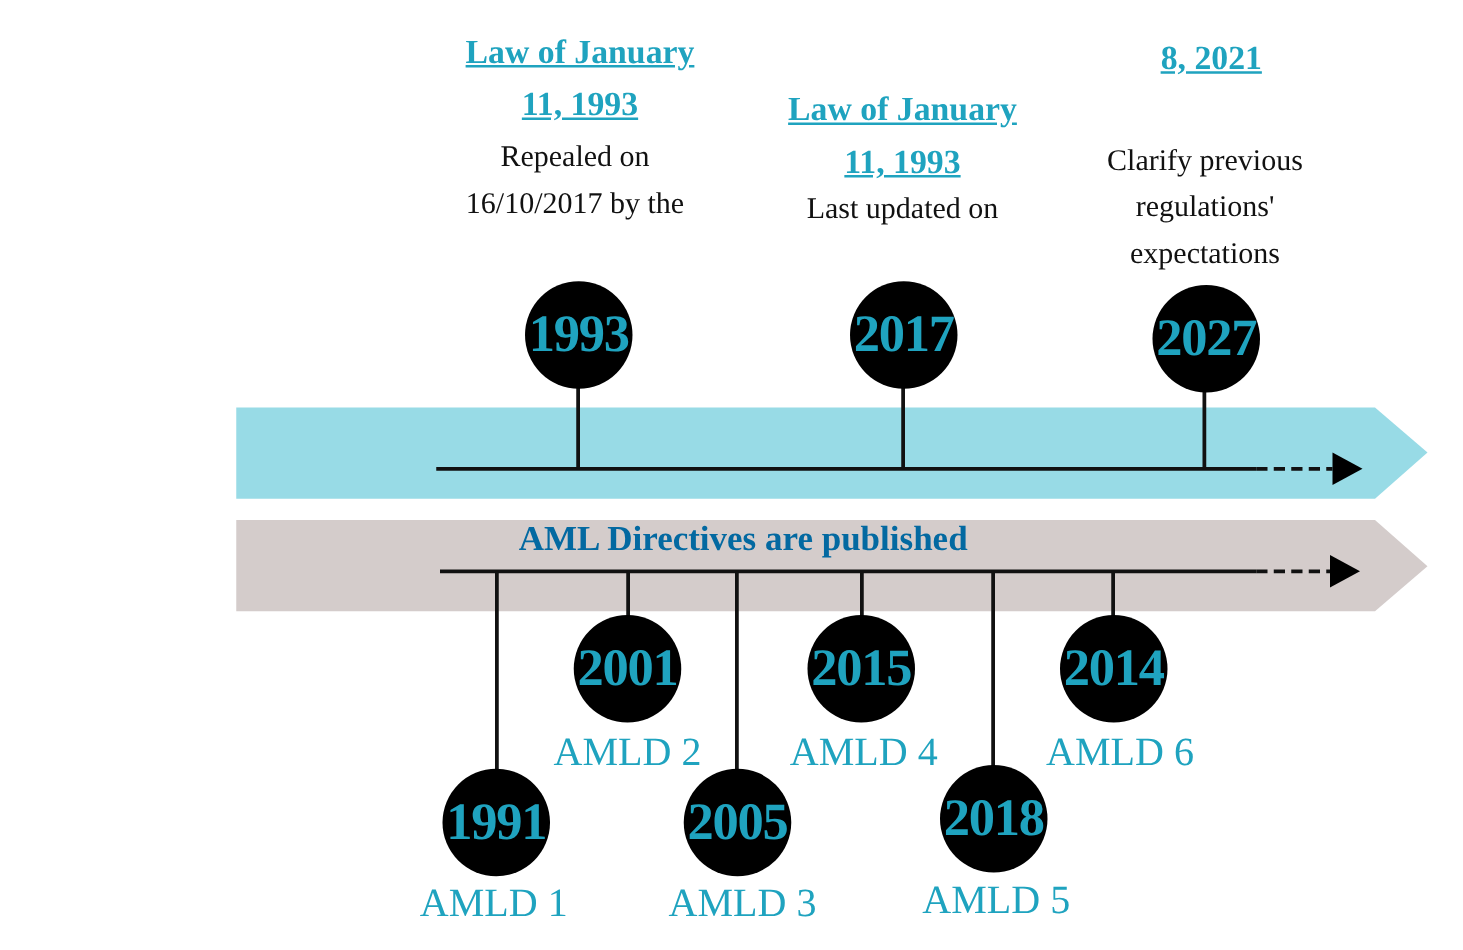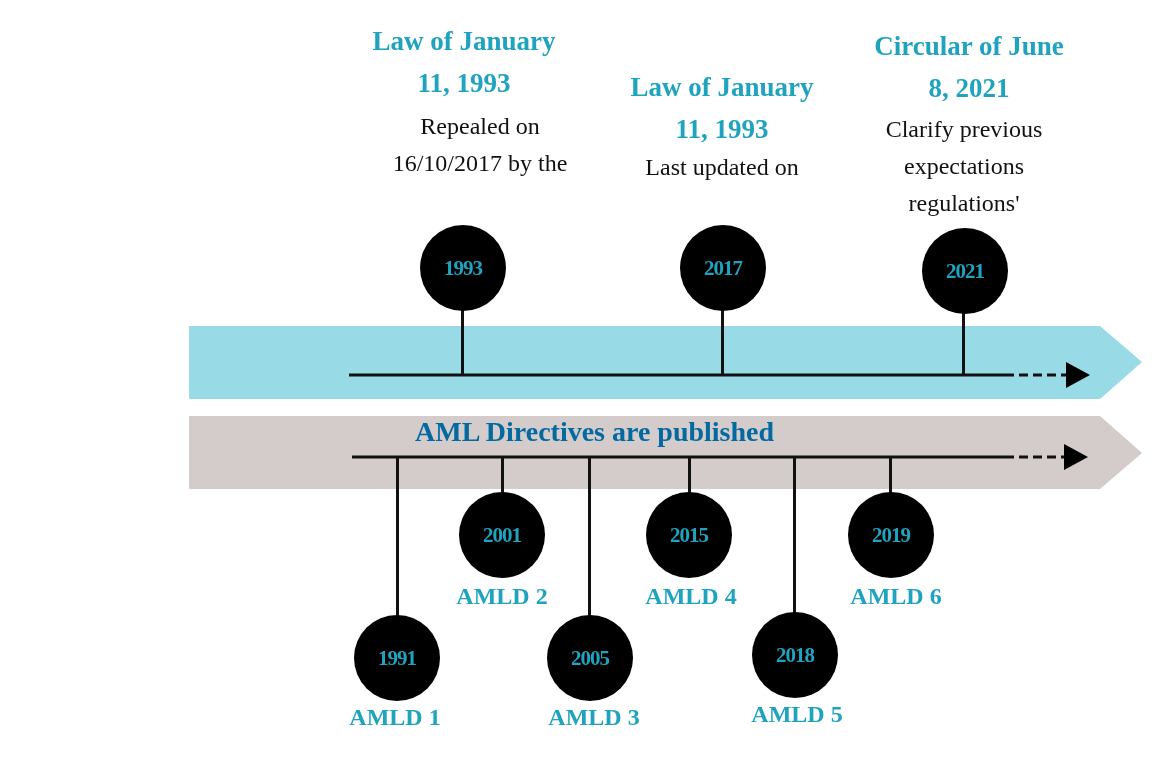--- a/index.html
+++ b/index.html
@@ -1,28 +1,28 @@
 <!DOCTYPE html>
 <html><head>
 <meta charset="utf-8">
 <style>
   html, body { margin:0; padding:0; background:#ffffff; }
   body { width:1170px; height:760px; position:relative; overflow:hidden;
          font-family:"Liberation Serif","DejaVu Serif",serif; }
   .abs { position:absolute; }
   .title { position:absolute; color:#1fa3bf; font-weight:bold; font-size:27px;
-           text-align:center; line-height:42px; white-space:nowrap; }
+           text-align:center; line-height:42px; white-space:nowrap;text-decoration:underline; }
   .desc { position:absolute; color:#111; font-size:24px; text-align:center;
           line-height:37px; white-space:nowrap; }
   .circle { position:absolute; width:86px; height:86px; border-radius:50%;
-            background:#000; color:#1fa3bf; font-weight:bold; font-size:21px;
+            background:#000; color:#1fa3bf; font-weight:bold; font-size:42px;
             display:flex; align-items:center; justify-content:center;
             letter-spacing:-1px; }
   .stem { position:absolute; width:3px; background:#111; }
-  .amld { position:absolute; color:#1fa3bf; font-weight:bold; font-size:24px;
+  .amld { position:absolute; color:#1fa3bf; font-weight:normal; font-size:32px;
           white-space:nowrap; transform:translateX(-50%); }
   .band-label { position:absolute; color:#0369a1; font-weight:bold; font-size:28px;
                 white-space:nowrap; }
 </style>
 </head>
 <body>
 
 <svg class="abs" style="left:0;top:0" width="1170" height="760">
   <polygon points="189,326 1100,326 1142,362 1100,399 189,399" fill="#98dbe6"></polygon>
   <polygon points="189,416 1100,416 1142,453 1100,489 189,489" fill="#d4cccb"></polygon>
@@ -37,48 +37,47 @@
     <line x1="352" y1="457" x2="1005" y2="457" stroke="#111" stroke-width="3"></line>
     <line x1="1005" y1="457" x2="1064" y2="457" stroke="#111" stroke-width="3" stroke-dasharray="9,5"></line>
     <polygon points="1064,444 1088,457 1064,470" fill="#000"></polygon>
   </g>
 </svg>
 
 <div class="title" style="left:344px;top:20px;width:240px;">
   <div>Law of January</div>
   <div>11, 1993</div>
 </div>
-<div class="desc" style="left:360px;top:108px;width:240px;">
+<div class="desc" style="left:340px;top:108px;width:240px;">
   <div>Repealed on</div>
   <div>16/10/2017 by the</div>
 </div>
 <div class="stem" style="left:461px;top:300px;height:75px;"></div>
 <div class="circle" style="left:420px;top:225px;">1993</div>
 
 <div class="title" style="left:602px;top:66px;width:240px;">
   <div>Law of January</div>
   <div>11, 1993</div>
 </div>
 <div class="desc" style="left:602px;top:149px;width:240px;">
   <div>Last updated on</div>
 </div>
 <div class="stem" style="left:721px;top:300px;height:75px;"></div>
 <div class="circle" style="left:680px;top:225px;">2017</div>
 
 <div class="title" style="left:849px;top:25px;width:240px;">
-  <div>Circular of June</div>
   <div>8, 2021</div>
 </div>
 <div class="desc" style="left:844px;top:111px;width:240px;">
   <div>Clarify previous</div>
+  <div>regulations'</div>
   <div>expectations</div>
-  <div>regulations'</div>
 </div>
 <div class="stem" style="left:962px;top:305px;height:70px;"></div>
-<div class="circle" style="left:922px;top:228px;">2021</div>
+<div class="circle" style="left:922px;top:228px;">2027</div>
 
 <div class="band-label" style="left:415px;top:416px;">AML Directives are published</div>
 
 <div class="stem" style="left:396px;top:457px;height:162px;"></div>
 <div class="circle" style="left:354px;top:615px;">1991</div>
 <div class="amld" style="left:395px;top:704px;">AMLD 1</div>
 
 <div class="stem" style="left:501px;top:457px;height:40px;"></div>
 <div class="circle" style="left:459px;top:492px;">2001</div>
 <div class="amld" style="left:502px;top:583px;">AMLD 2</div>
@@ -89,14 +88,14 @@
 
 <div class="stem" style="left:688px;top:457px;height:40px;"></div>
 <div class="circle" style="left:646px;top:492px;">2015</div>
 <div class="amld" style="left:691px;top:583px;">AMLD 4</div>
 
 <div class="stem" style="left:793px;top:457px;height:160px;"></div>
 <div class="circle" style="left:752px;top:612px;">2018</div>
 <div class="amld" style="left:797px;top:701px;text-align:right;">AMLD 5</div>
 
 <div class="stem" style="left:889px;top:457px;height:40px;"></div>
-<div class="circle" style="left:848px;top:492px;">2019</div>
+<div class="circle" style="left:848px;top:492px;">2014</div>
 <div class="amld" style="left:896px;top:583px;">AMLD 6</div>
 
 </body></html>

